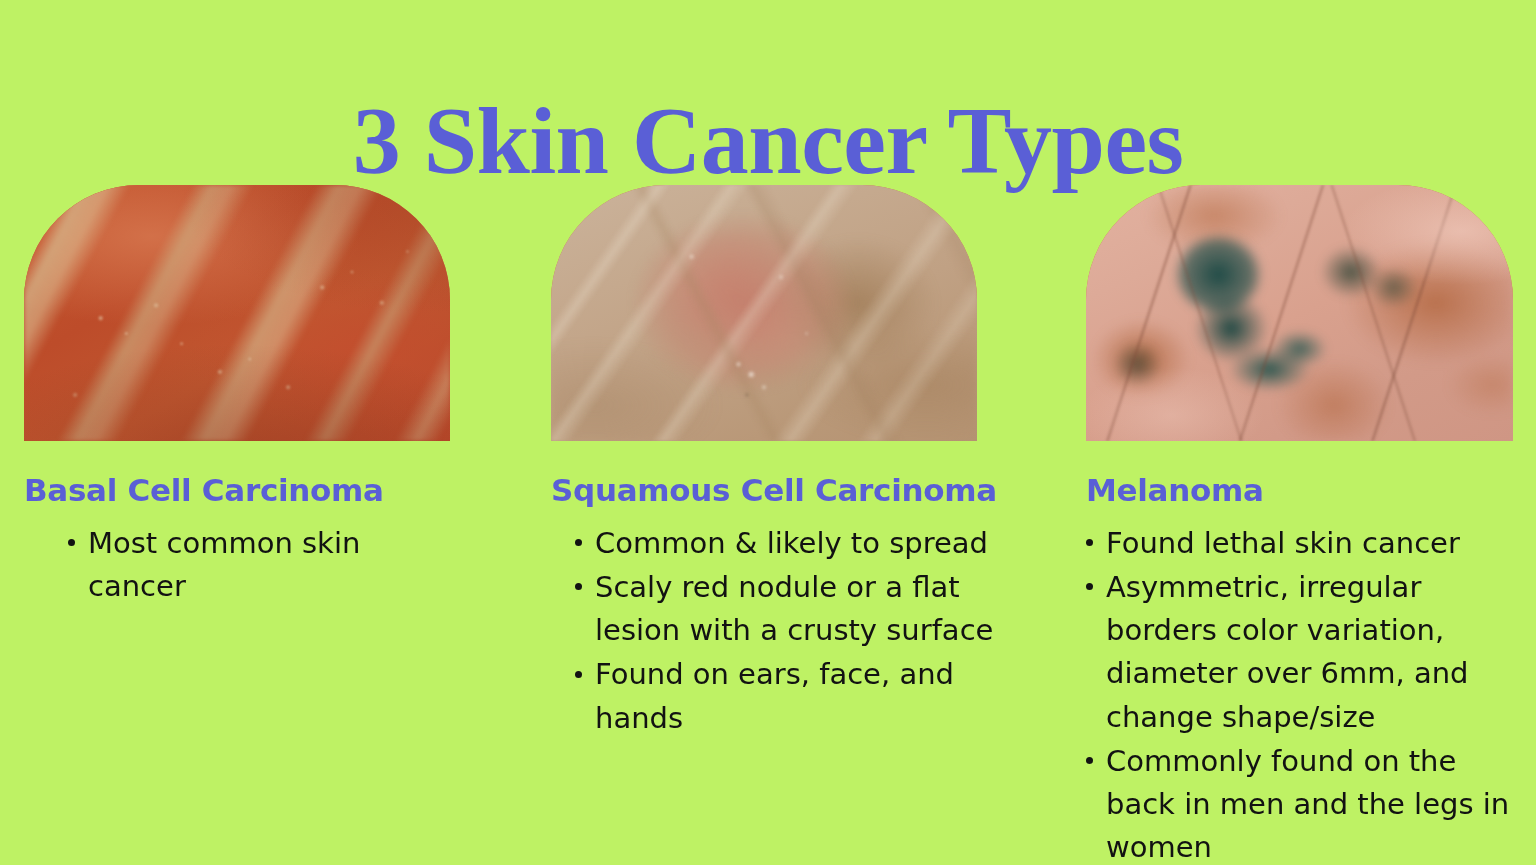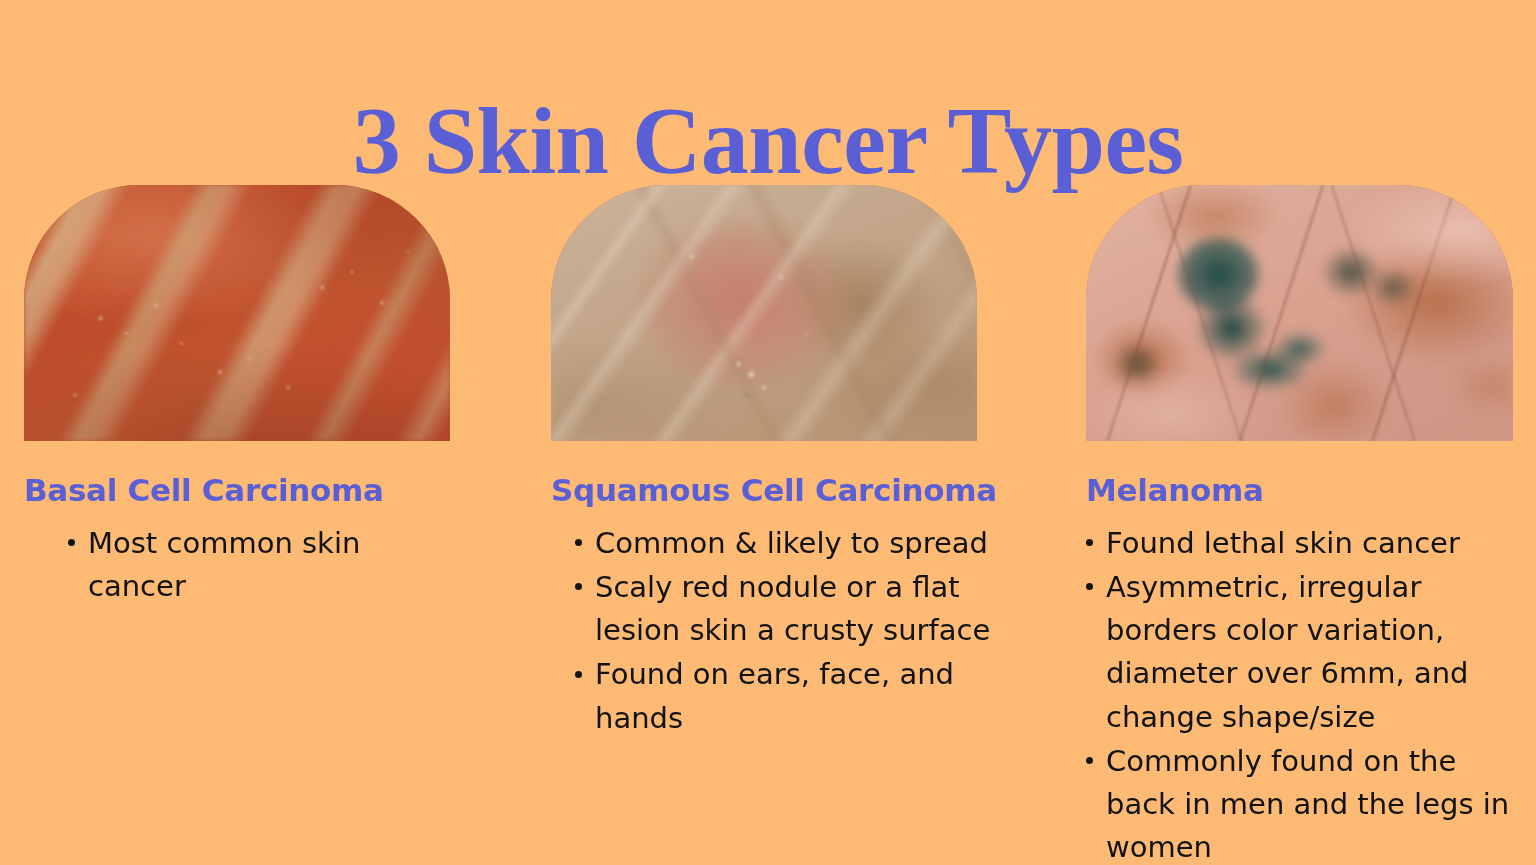--- a/index.html
+++ b/index.html
@@ -13,21 +13,21 @@
     height: 865px;
     overflow: hidden;
     font-family: "Liberation Sans", sans-serif;
     -webkit-font-smoothing: antialiased;
   }
 
   .page {
     position: relative;
     width: 1536px;
     height: 865px;
-    background: #fdba74;
+    background: #bef264;
   }
 
   
   .title {
     position: absolute;
     top: 26px;
     left: 0;
     width: 1536px;
     text-align: center;
     font-family: "Liberation Serif", "DejaVu Serif", serif;
@@ -270,21 +270,21 @@
         <div class="layer ph2-crust"></div>
       </div>
       <div class="heading">Squamous Cell Carcinoma</div>
       <ul class="bullets">
         <li>
           <span class="dot"></span>
           <span>Common &amp; likely to spread</span>
         </li>
         <li>
           <span class="dot"></span>
-          <span>Scaly red nodule or a flat lesion skin a crusty surface</span>
+          <span>Scaly red nodule or a flat lesion with a crusty surface</span>
         </li>
         <li>
           <span class="dot"></span>
           <span>Found on ears, face, and hands</span>
         </li>
       </ul>
     </div>
 
     <div class="col col-2">
       <div class="photo">

